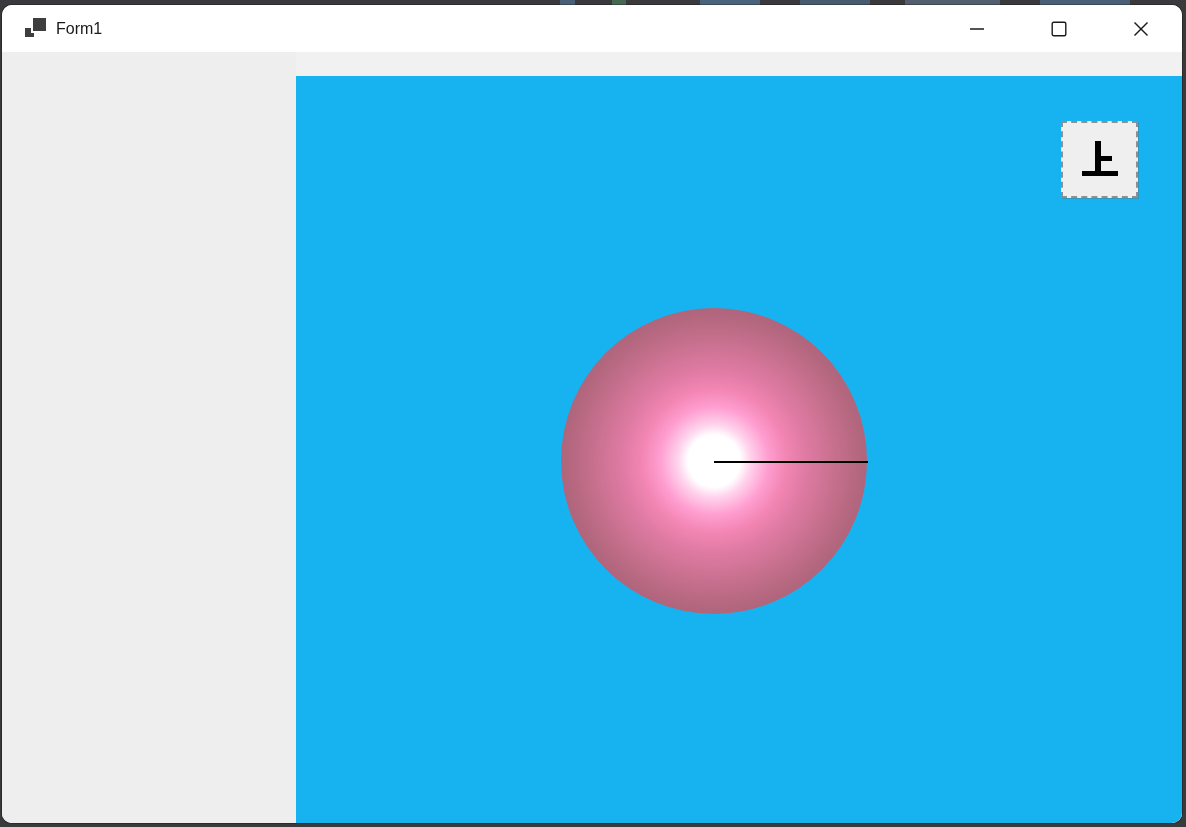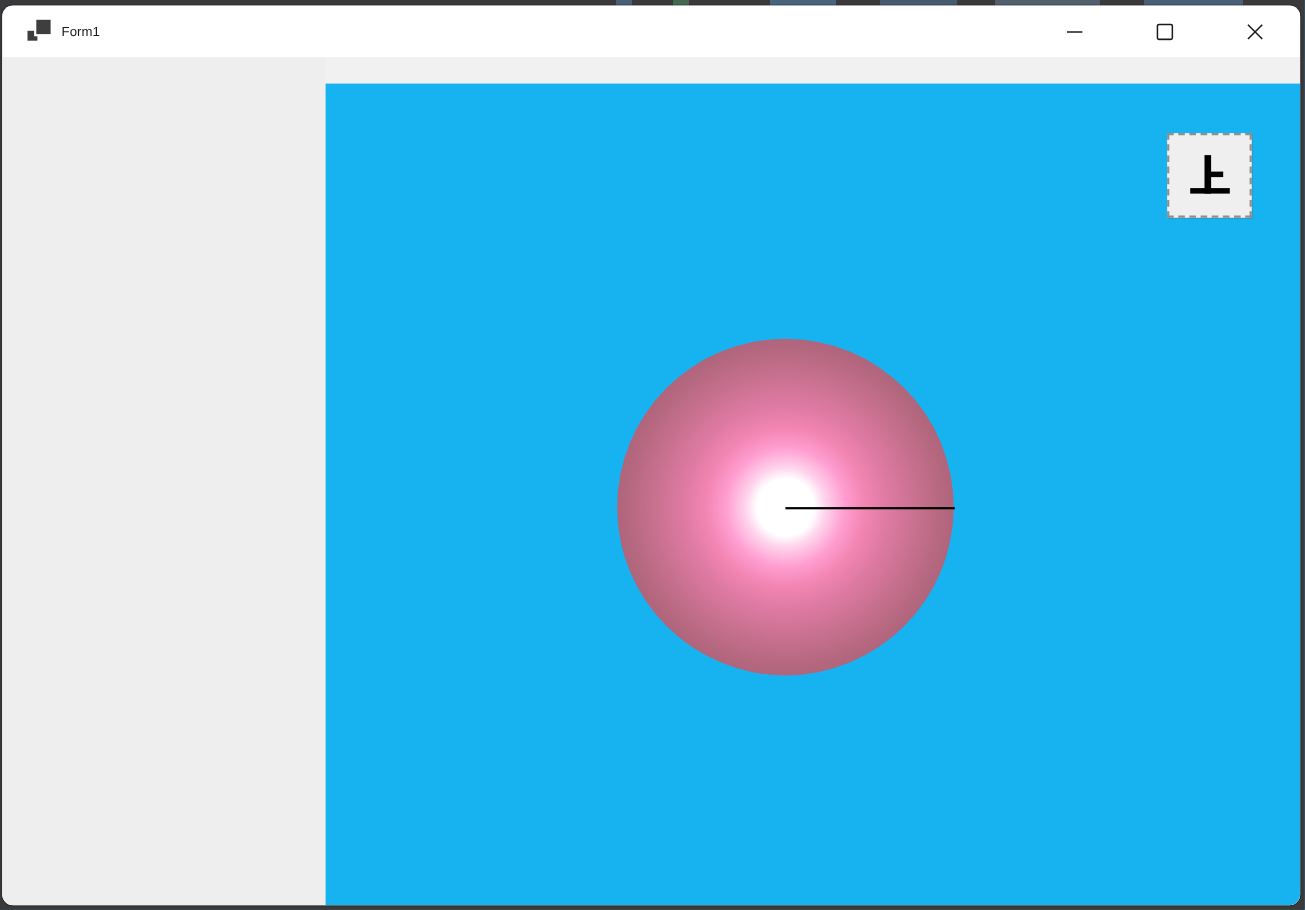--- a/index.html
+++ b/index.html
@@ -61,21 +61,21 @@
   }
   .app-icon .sq-large {
     position: absolute;
     left: 8px; top: 0;
     width: 13px; height: 13px;
     background: #3e3e3e;
     box-shadow: 0 0 0 2px #ffffff;
   }
   .window-title {
     margin-left: 9px;
-    font-size: 12px;
+    font-size: 16px;
     color: #191919;
     white-space: nowrap;
   }
   .titlebar-spacer { flex: 1 1 auto; }
   .caption-btn {
     width: 82px; height: 47px;
     flex: 0 0 auto;
     display: flex;
     align-items: center;
     justify-content: center;

